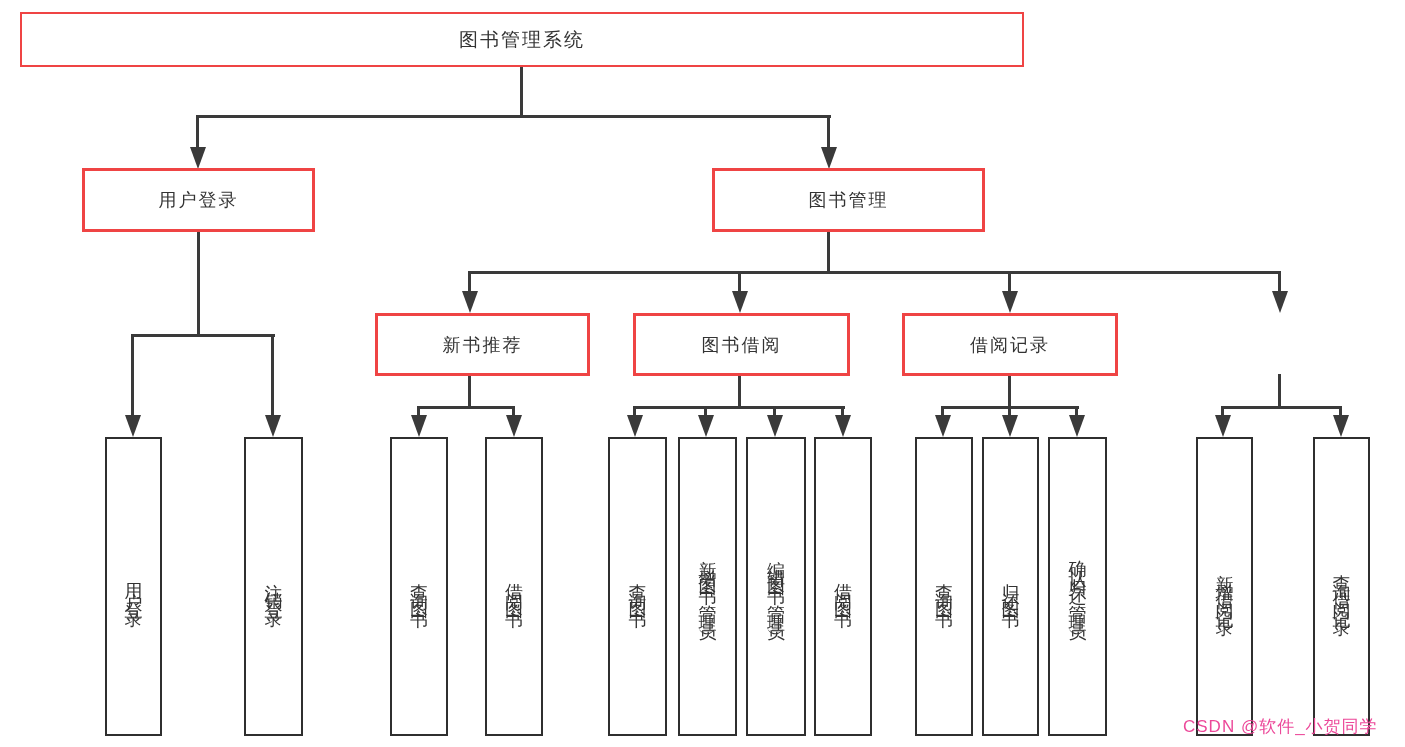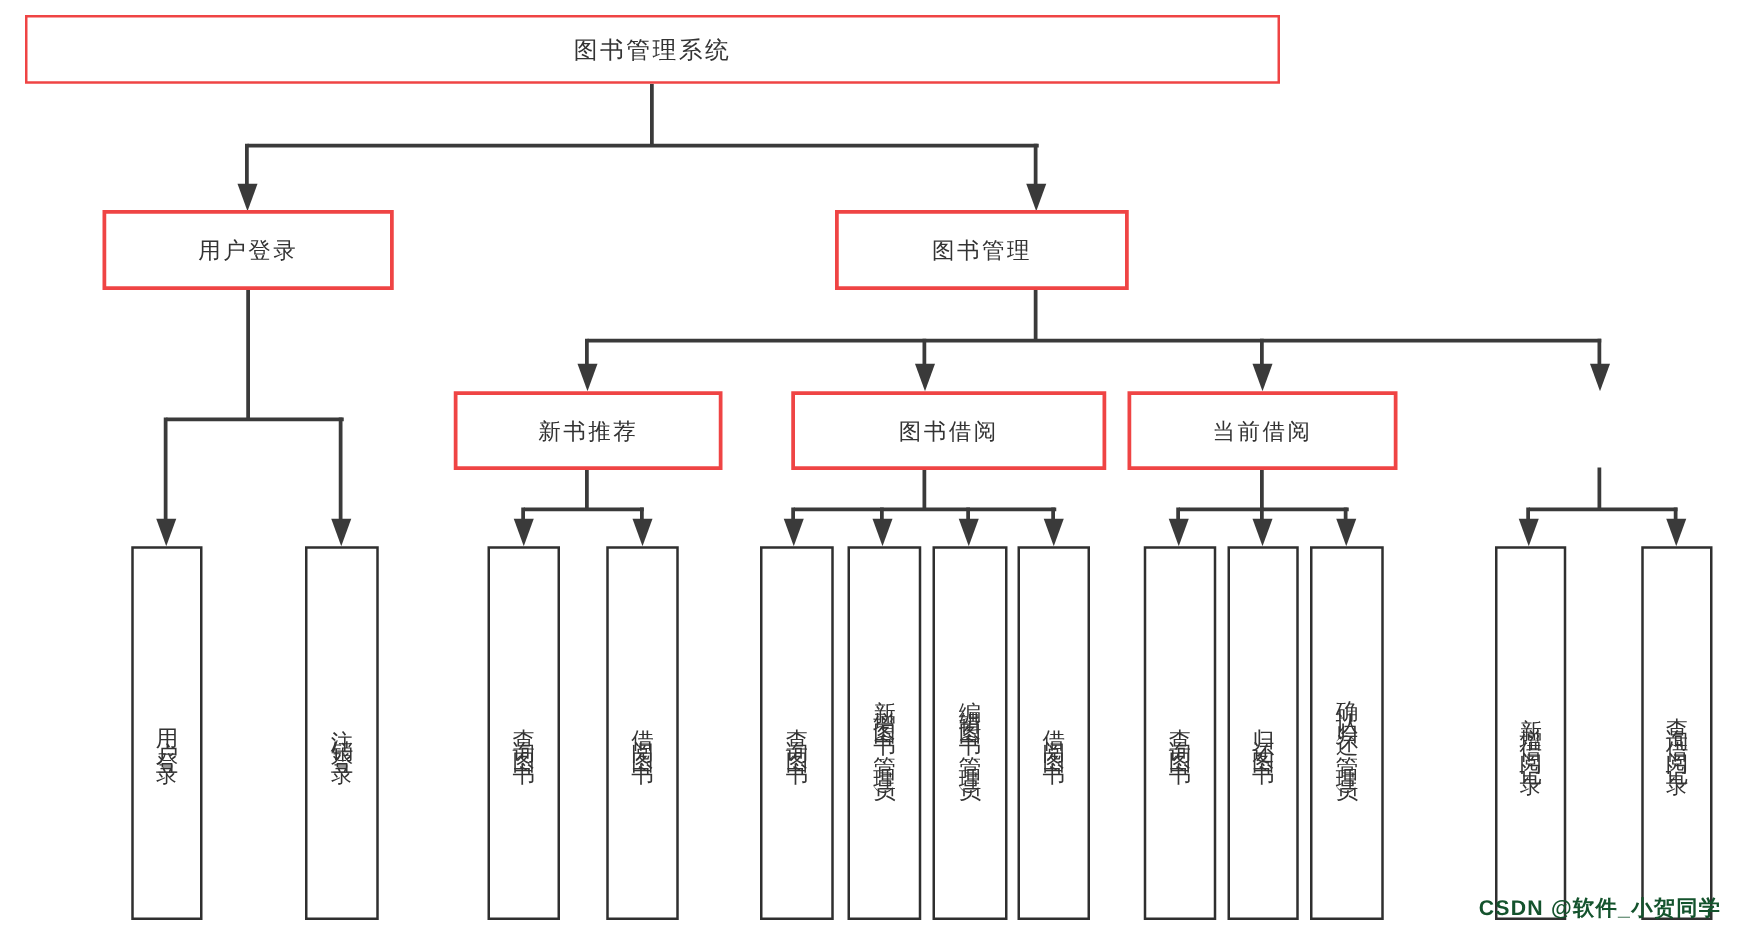--- a/index.html
+++ b/index.html
@@ -24,61 +24,61 @@
   }
   .v{position:absolute;width:3px;background:#3a3a3a;z-index:1;}
   .h{position:absolute;height:3px;background:#3a3a3a;z-index:1;}
   .arrow{
     position:absolute;width:0;height:0;z-index:1;
     border-left:8px solid transparent;border-right:8px solid transparent;
     border-top:22px solid #3a3a3a;
   }
   .watermark{
     position:absolute;left:1183px;top:715px;font-size:17px;letter-spacing:1px;
-    color:#14532d;z-index:5;white-space:nowrap;font-weight:bold;
+    color:#ec4899;z-index:5;white-space:nowrap;
   }
 </style>
 </head>
 <body>
 
 <div class="canvas">
 
   <div class="box root" style="left:20px;top:12px;width:1004px;height:55px;">图书管理系统</div>
 
   <div class="v" style="left:520px;top:67px;height:50px;"></div>
   <div class="h" style="left:198px;top:115px;width:633px;"></div>
   <div class="v" style="left:196px;top:115px;height:34px;"></div>
   <div class="arrow" style="left:190px;top:147px;"></div>
   <div class="v" style="left:827px;top:115px;height:34px;"></div>
   <div class="arrow" style="left:821px;top:147px;"></div>
 
   <div class="box" style="left:82px;top:168px;width:233px;height:64px;">用户登录</div>
-  <div class="box" style="left:668px;top:168px;width:235px;height:64px;">图书管理</div>
+  <div class="box" style="left:712px;top:168px;width:273px;height:64px;">图书管理</div>
 
   <div class="v" style="left:197px;top:230px;height:106px;"></div>
   <div class="h" style="left:133px;top:334px;width:142px;"></div>
   <div class="v" style="left:131px;top:334px;height:82px;"></div>
   <div class="arrow" style="left:125px;top:415px;"></div>
   <div class="v" style="left:271px;top:334px;height:82px;"></div>
   <div class="arrow" style="left:265px;top:415px;"></div>
 
   <div class="v" style="left:827px;top:230px;height:43px;"></div>
   <div class="h" style="left:470px;top:271px;width:811px;"></div>
   <div class="v" style="left:468px;top:271px;height:22px;"></div>
   <div class="arrow" style="left:462px;top:291px;"></div>
   <div class="v" style="left:738px;top:271px;height:22px;"></div>
   <div class="arrow" style="left:732px;top:291px;"></div>
   <div class="v" style="left:1008px;top:271px;height:22px;"></div>
   <div class="arrow" style="left:1002px;top:291px;"></div>
   <div class="v" style="left:1278px;top:271px;height:22px;"></div>
   <div class="arrow" style="left:1272px;top:291px;"></div>
 
-  <div class="box" style="left:363px;top:313px;width:215px;height:63px;font-family:Liberation Serif, serif;">新书推荐</div>
-  <div class="box" style="left:633px;top:313px;width:252px;height:63px;">图书借阅</div>
-  <div class="box" style="left:902px;top:313px;width:216px;height:63px;">当前借阅</div>
+  <div class="box" style="left:375px;top:313px;width:215px;height:63px;font-family:Liberation Serif, serif;">新书推荐</div>
+  <div class="box" style="left:633px;top:313px;width:217px;height:63px;">图书借阅</div>
+  <div class="box" style="left:902px;top:313px;width:216px;height:63px;">借阅记录</div>
 
   <div class="v" style="left:468px;top:374px;height:34px;"></div>
   <div class="h" style="left:419px;top:406px;width:96px;"></div>
   <div class="v" style="left:417px;top:406px;height:11px;"></div>
   <div class="arrow" style="left:411px;top:415px;"></div>
   <div class="v" style="left:512px;top:406px;height:11px;"></div>
   <div class="arrow" style="left:506px;top:415px;"></div>
 
   <div class="v" style="left:738px;top:374px;height:34px;"></div>
   <div class="h" style="left:635px;top:406px;width:210px;"></div>

